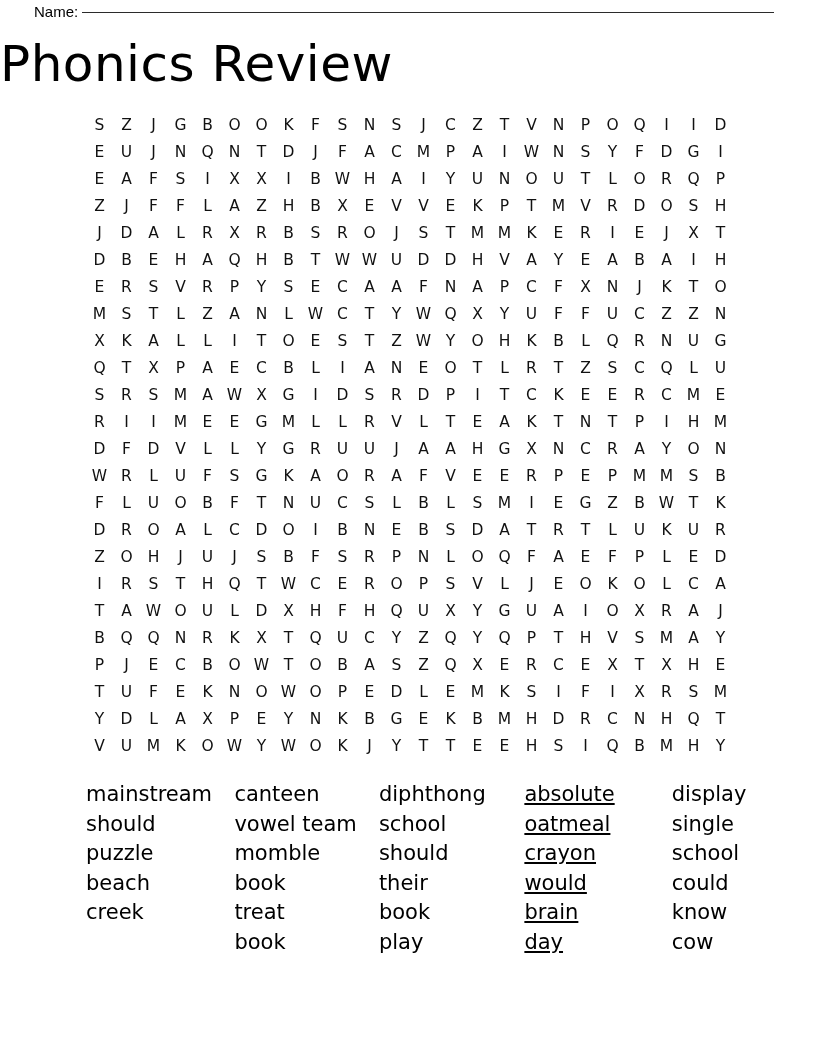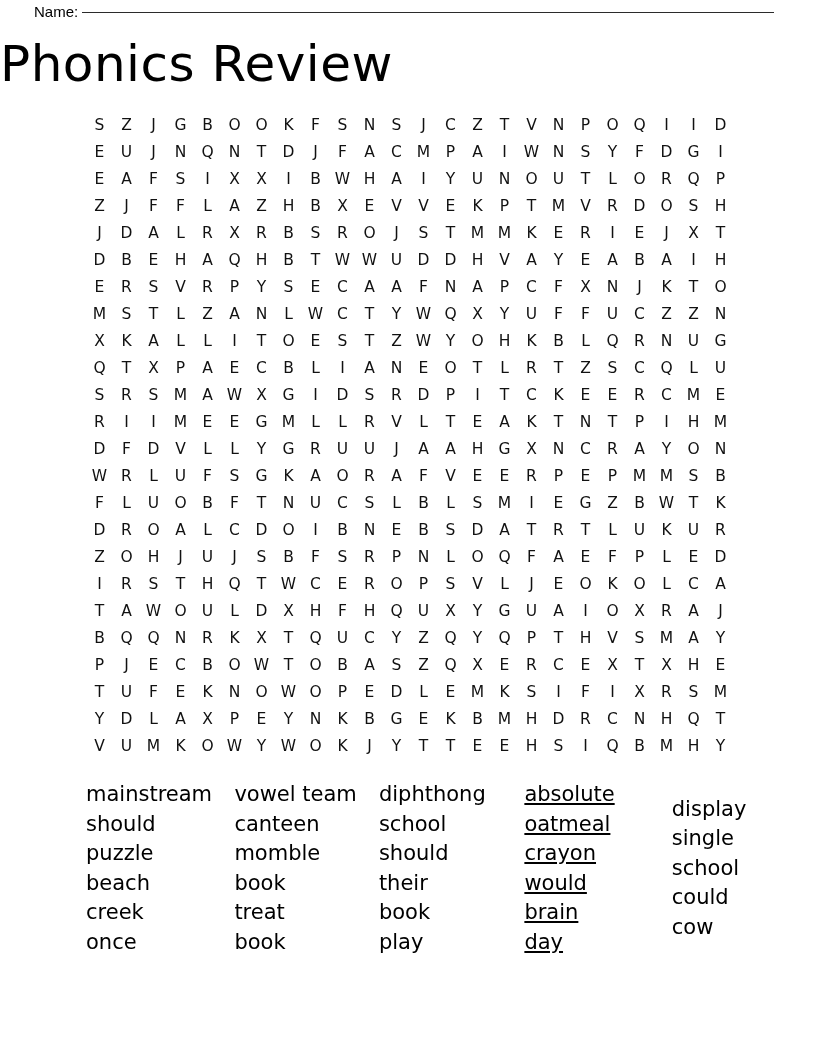--- a/index.html
+++ b/index.html
@@ -742,25 +742,24 @@
     </div>
   </div>
 
 <div class="wordlist" id="wordlist">
     <div class="word-col c0">
       <div class="word">mainstream</div>
       <div class="word">should</div>
       <div class="word">puzzle</div>
       <div class="word">beach</div>
       <div class="word">creek</div>
-      <div class="word">once</div>
     </div>
     <div class="word-col c1">
+      <div class="word">canteen</div>
       <div class="word">vowel team</div>
-      <div class="word">canteen</div>
       <div class="word">momble</div>
       <div class="word">book</div>
       <div class="word">treat</div>
       <div class="word">book</div>
     </div>
     <div class="word-col c2">
       <div class="word">diphthong</div>
       <div class="word">school</div>
       <div class="word">should</div>
       <div class="word">their</div>
@@ -773,15 +772,16 @@
       <div class="word">crayon</div>
       <div class="word">would</div>
       <div class="word">brain</div>
       <div class="word">day</div>
     </div>
     <div class="word-col c4">
       <div class="word">display</div>
       <div class="word">single</div>
       <div class="word">school</div>
       <div class="word">could</div>
+      <div class="word">know</div>
       <div class="word">cow</div>
     </div>
   </div>
 
 </body></html>

